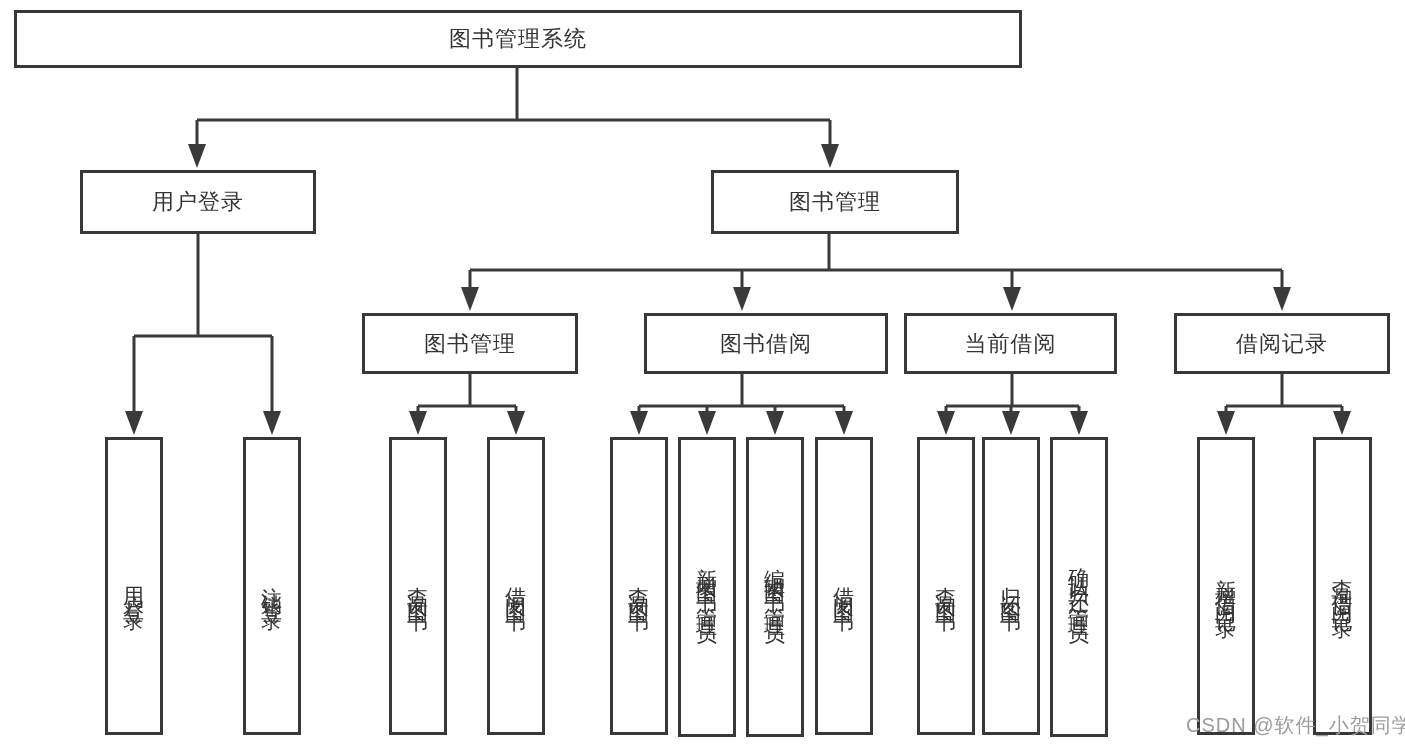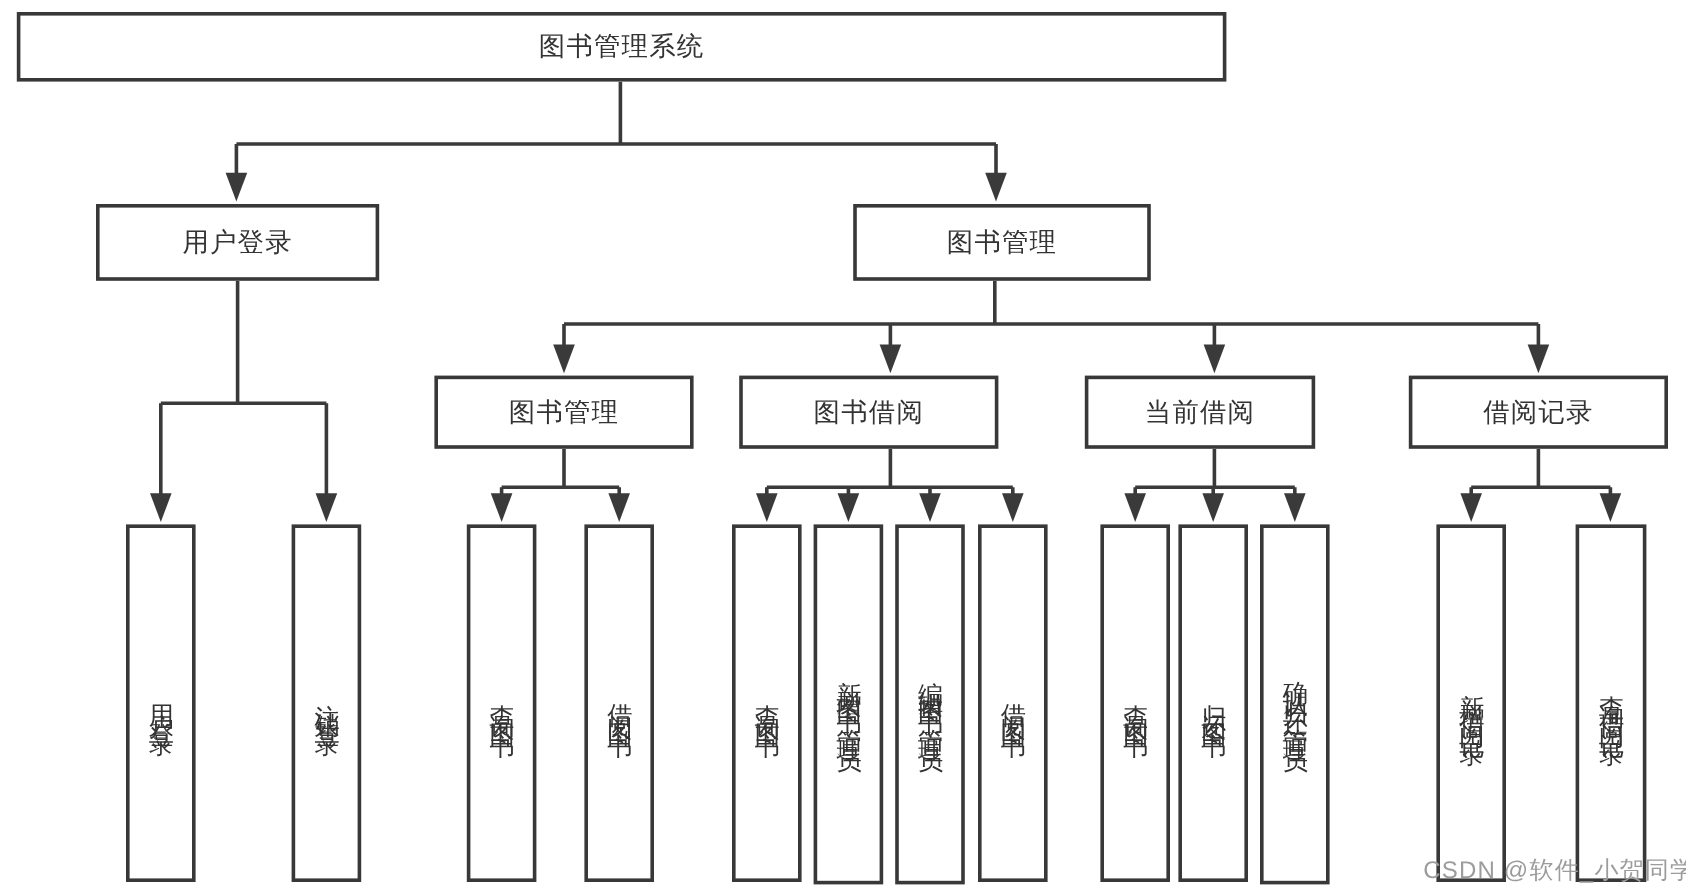--- a/index.html
+++ b/index.html
@@ -104,22 +104,22 @@
       <polygon points="1333,411 1351,411 1342,435"></polygon>
     </g>
   </svg>
 
   <div class="node hbox" style="left:14px; top:10px; width:1008px; height:58px;">图书管理系统</div>
 
   <div class="node hbox" style="left:80px; top:170px; width:236px; height:64px;">用户登录</div>
   <div class="node hbox" style="left:711px; top:170px; width:248px; height:64px;">图书管理</div>
 
   <div class="node hbox" style="left:362px; top:313px; width:216px; height:61px;">图书管理</div>
-  <div class="node hbox" style="left:616px; top:313px; width:216px; height:61px;">图书借阅</div>
-  <div class="node hbox" style="left:904px; top:313px; width:192px; height:61px;">当前借阅</div>
+  <div class="node hbox" style="left:644px; top:313px; width:244px; height:61px;">图书借阅</div>
+  <div class="node hbox" style="left:904px; top:313px; width:213px; height:61px;">当前借阅</div>
   <div class="node hbox" style="left:1174px; top:313px; width:216px; height:61px;">借阅记录</div>
 
   <div class="node vbox" style="left:105px; top:437px; width:58px; height:298px;">用户登录</div>
   <div class="node vbox" style="left:243px; top:437px; width:58px; height:298px;">注销登录</div>
 
   <div class="node vbox" style="left:389px; top:437px; width:58px; height:298px;">查询图书</div>
   <div class="node vbox" style="left:487px; top:437px; width:58px; height:298px;">借阅图书</div>
 
   <div class="node vbox" style="left:610px; top:437px; width:58px; height:298px;">查询图书</div>
   <div class="node vbox" style="left:678px; top:437px; width:58px; height:300px;">新增图书（管理员）</div>

